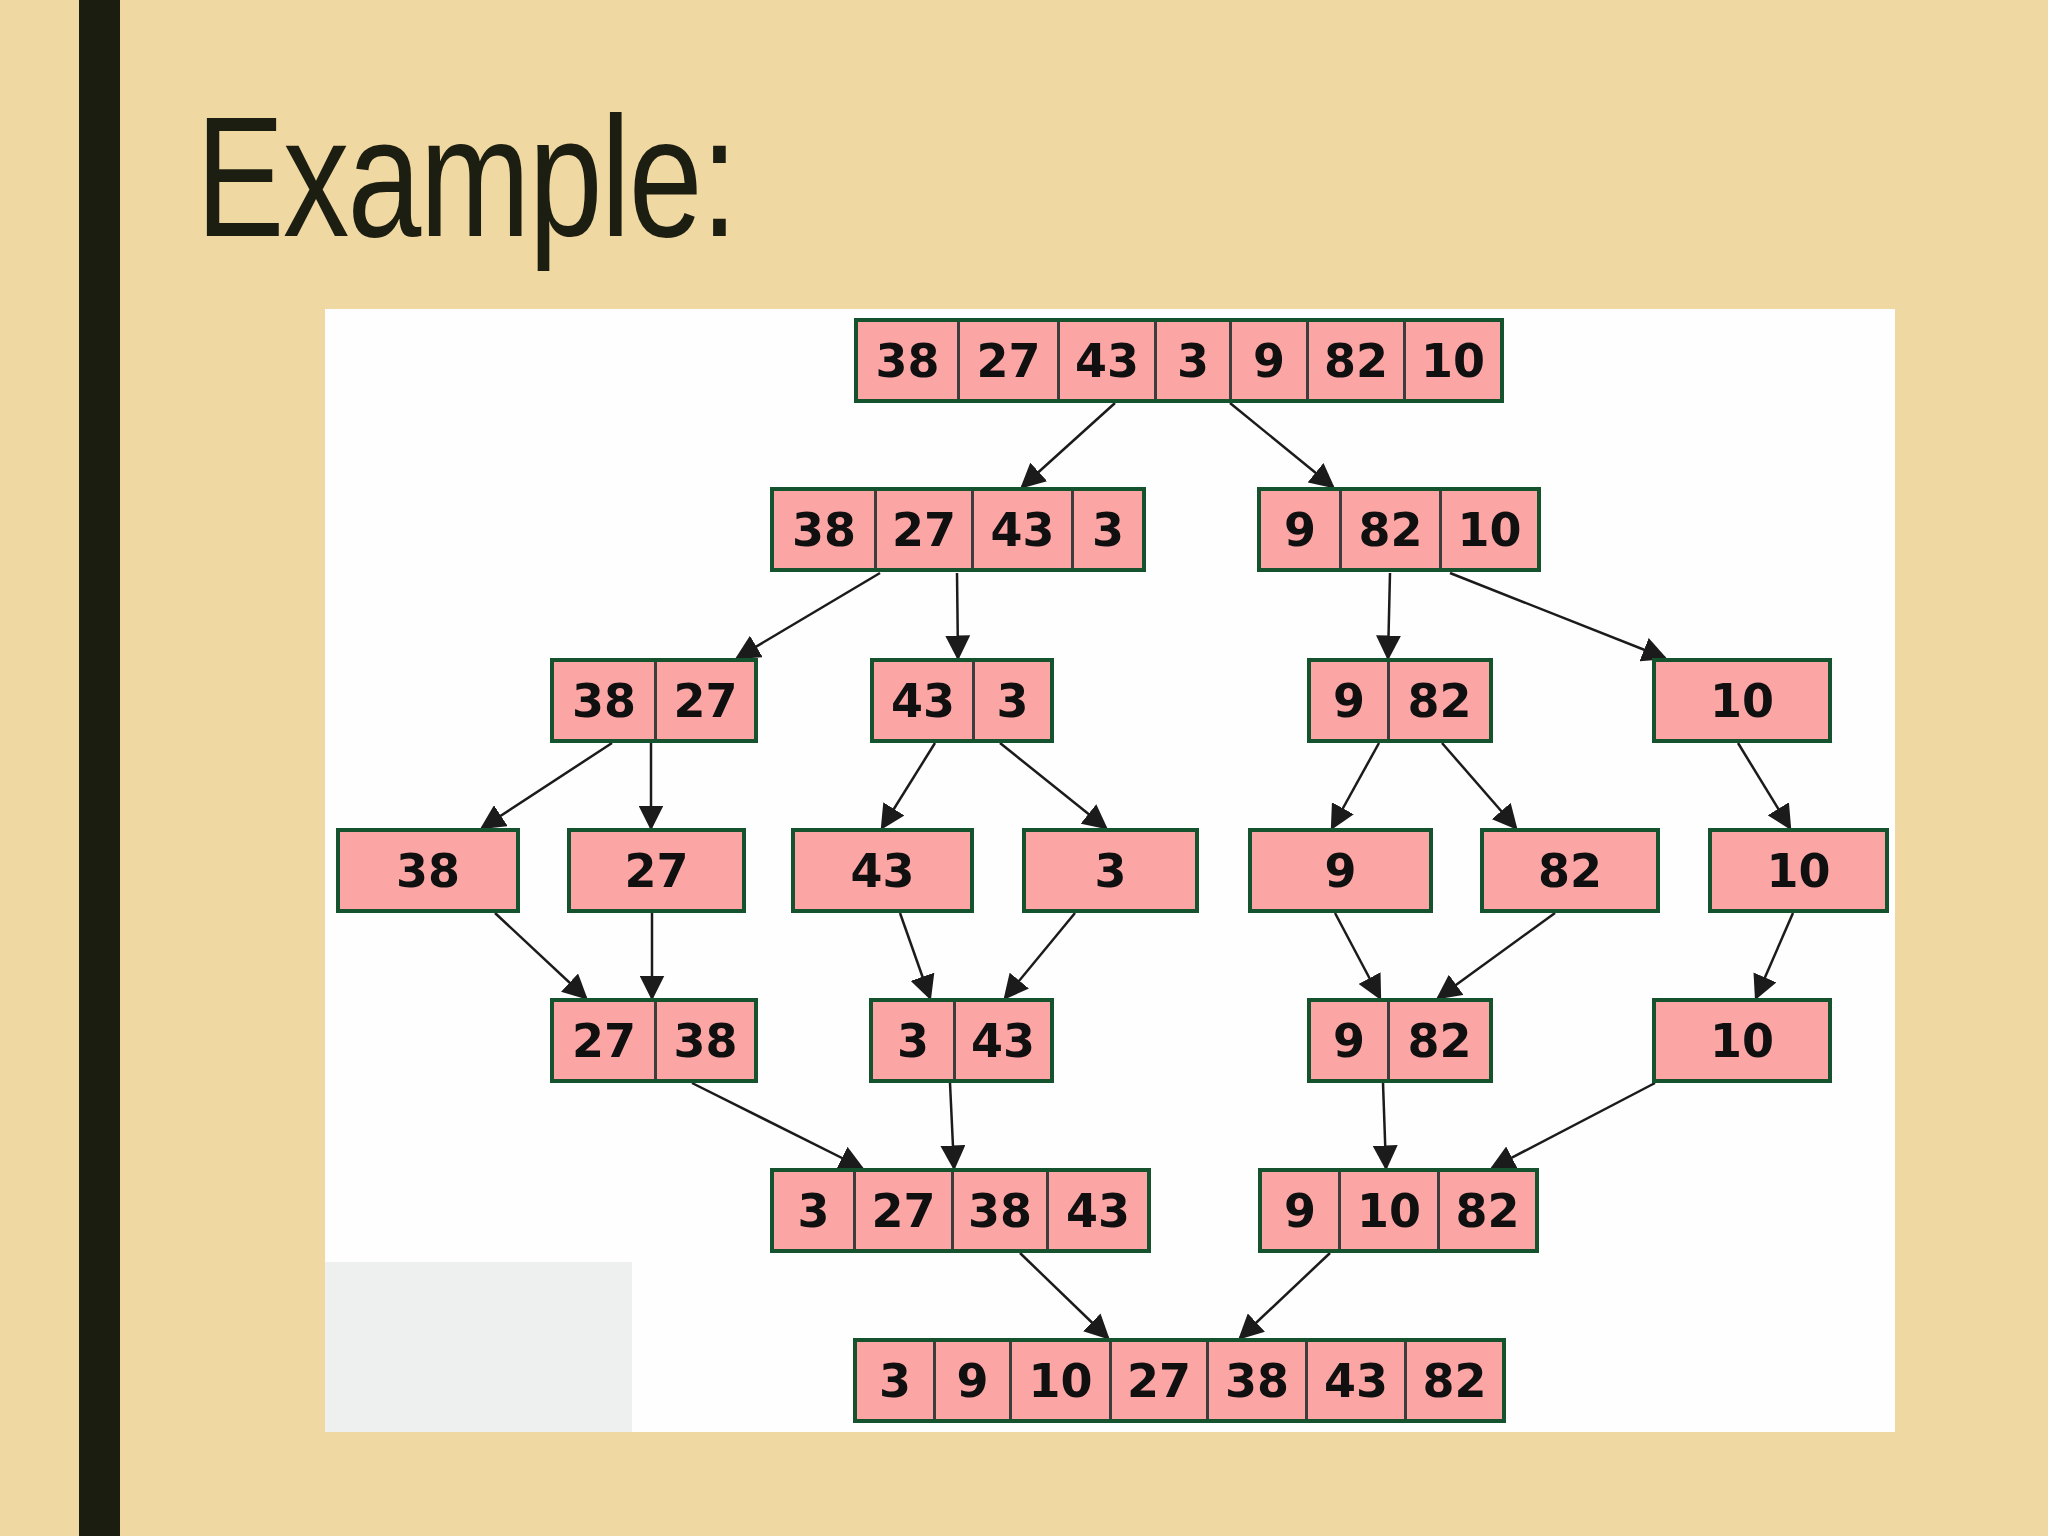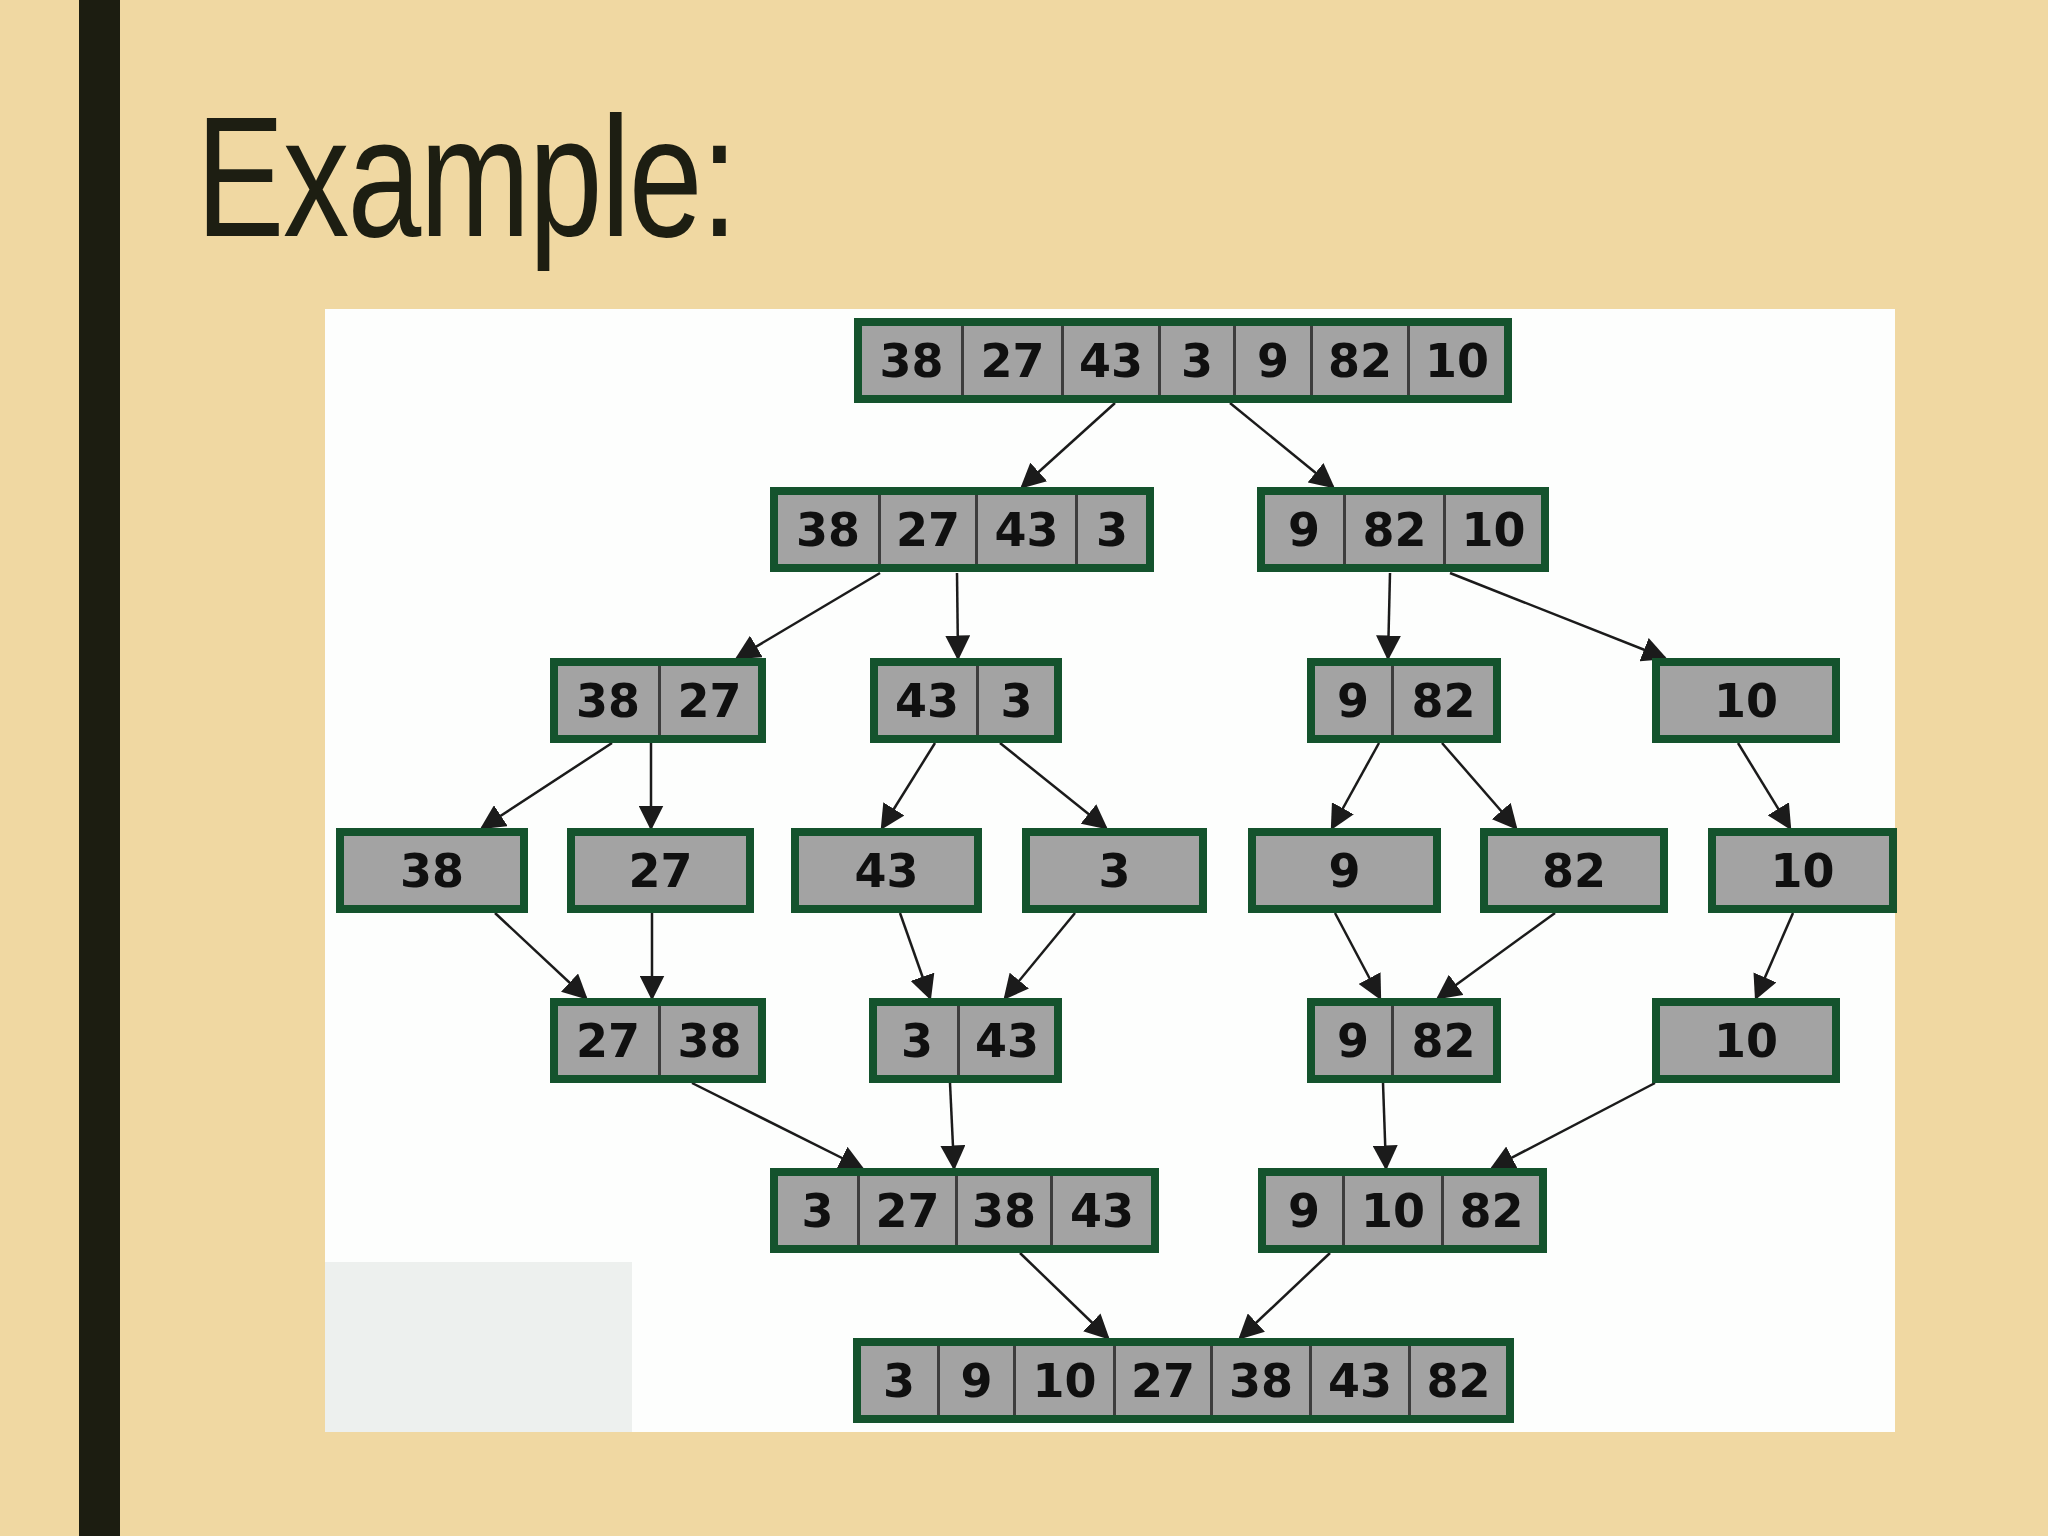--- a/index.html
+++ b/index.html
@@ -24,21 +24,21 @@
     position:absolute;left:325px;top:309px;width:1570px;height:1123px;
     background:#fdfefd;
   }
   .watermark-rect{
     position:absolute;left:325px;top:1262px;width:307px;height:170px;
     background:#edf0ee;
   }
   .diagram-layer{position:absolute;left:0;top:0;width:2048px;height:1536px;}
   .node{
     position:absolute;display:flex;box-sizing:border-box;
-    height:85px;background:#a3a3a3;border:8px solid #14532d;
+    height:85px;background:#fca5a5;border:4px solid #14532d;
   }
   .cell{
     box-sizing:border-box;display:flex;align-items:center;justify-content:center;
     font-size:46px;font-weight:bold;color:#101010;
     font-family:"DejaVu Sans", sans-serif;
   }
   .cell + .cell{border-left:3px solid #3d3d3d;}
   svg.arrows{position:absolute;left:0;top:0;pointer-events:none;}
 </style>
 </head>

